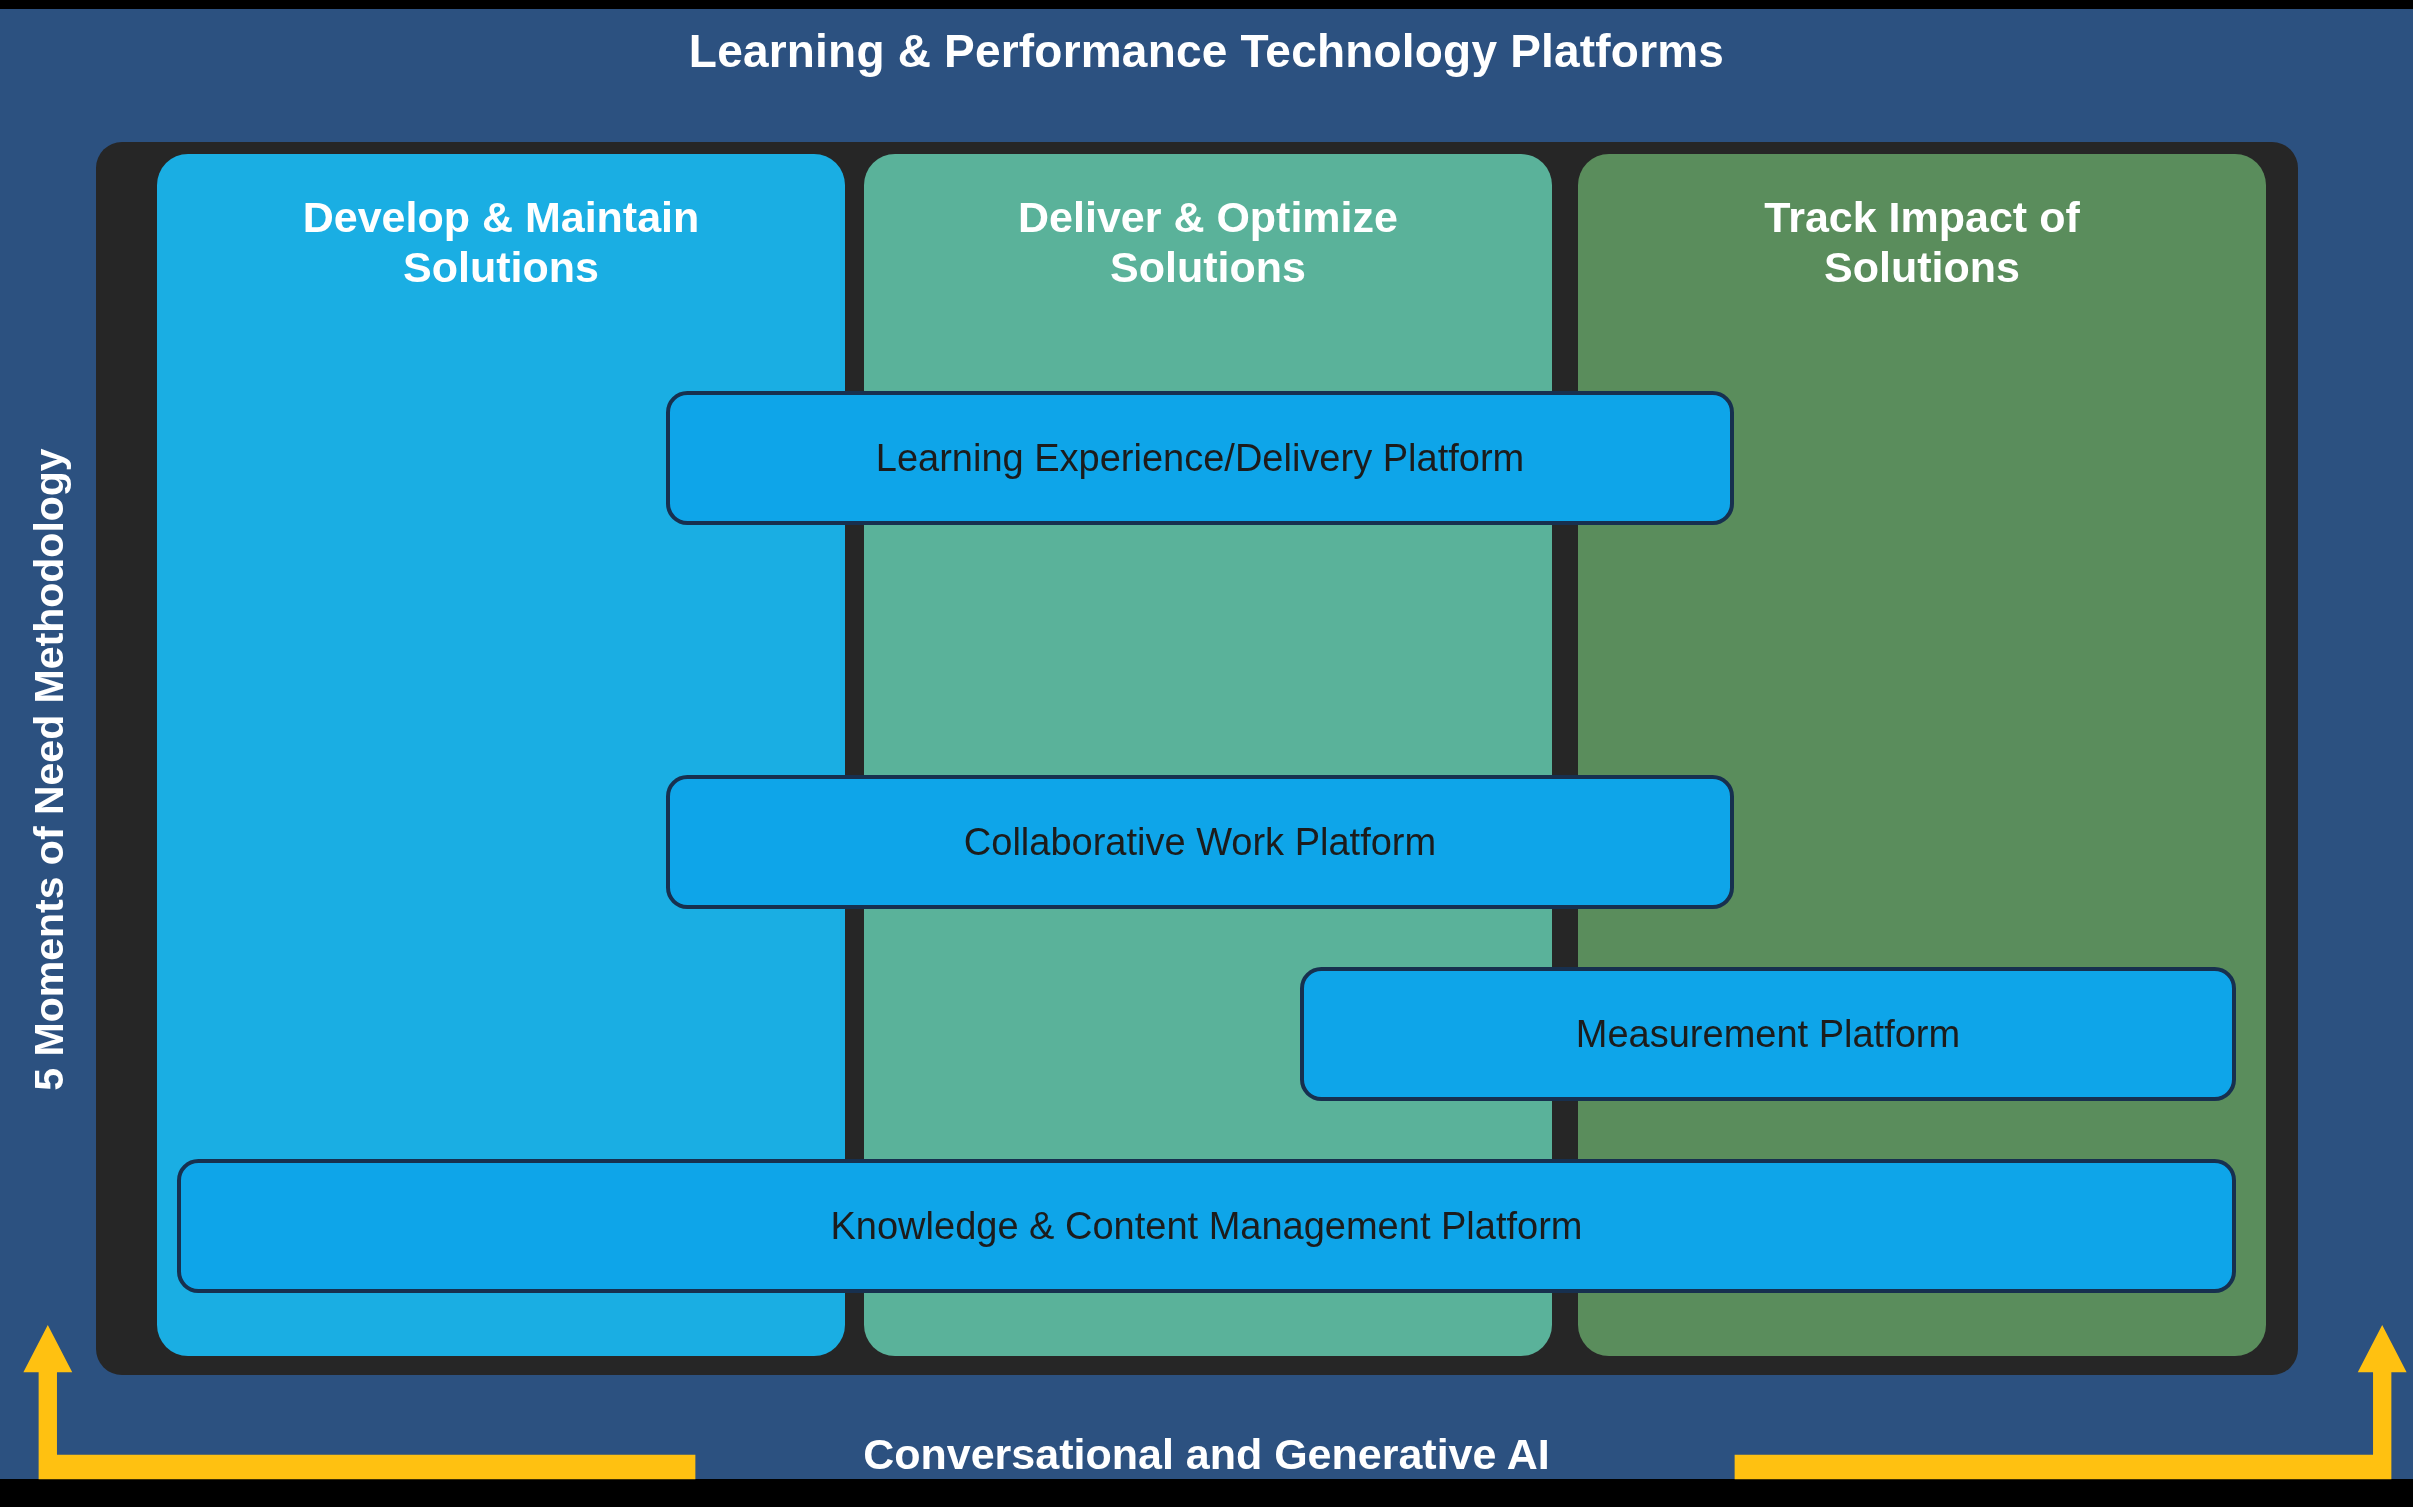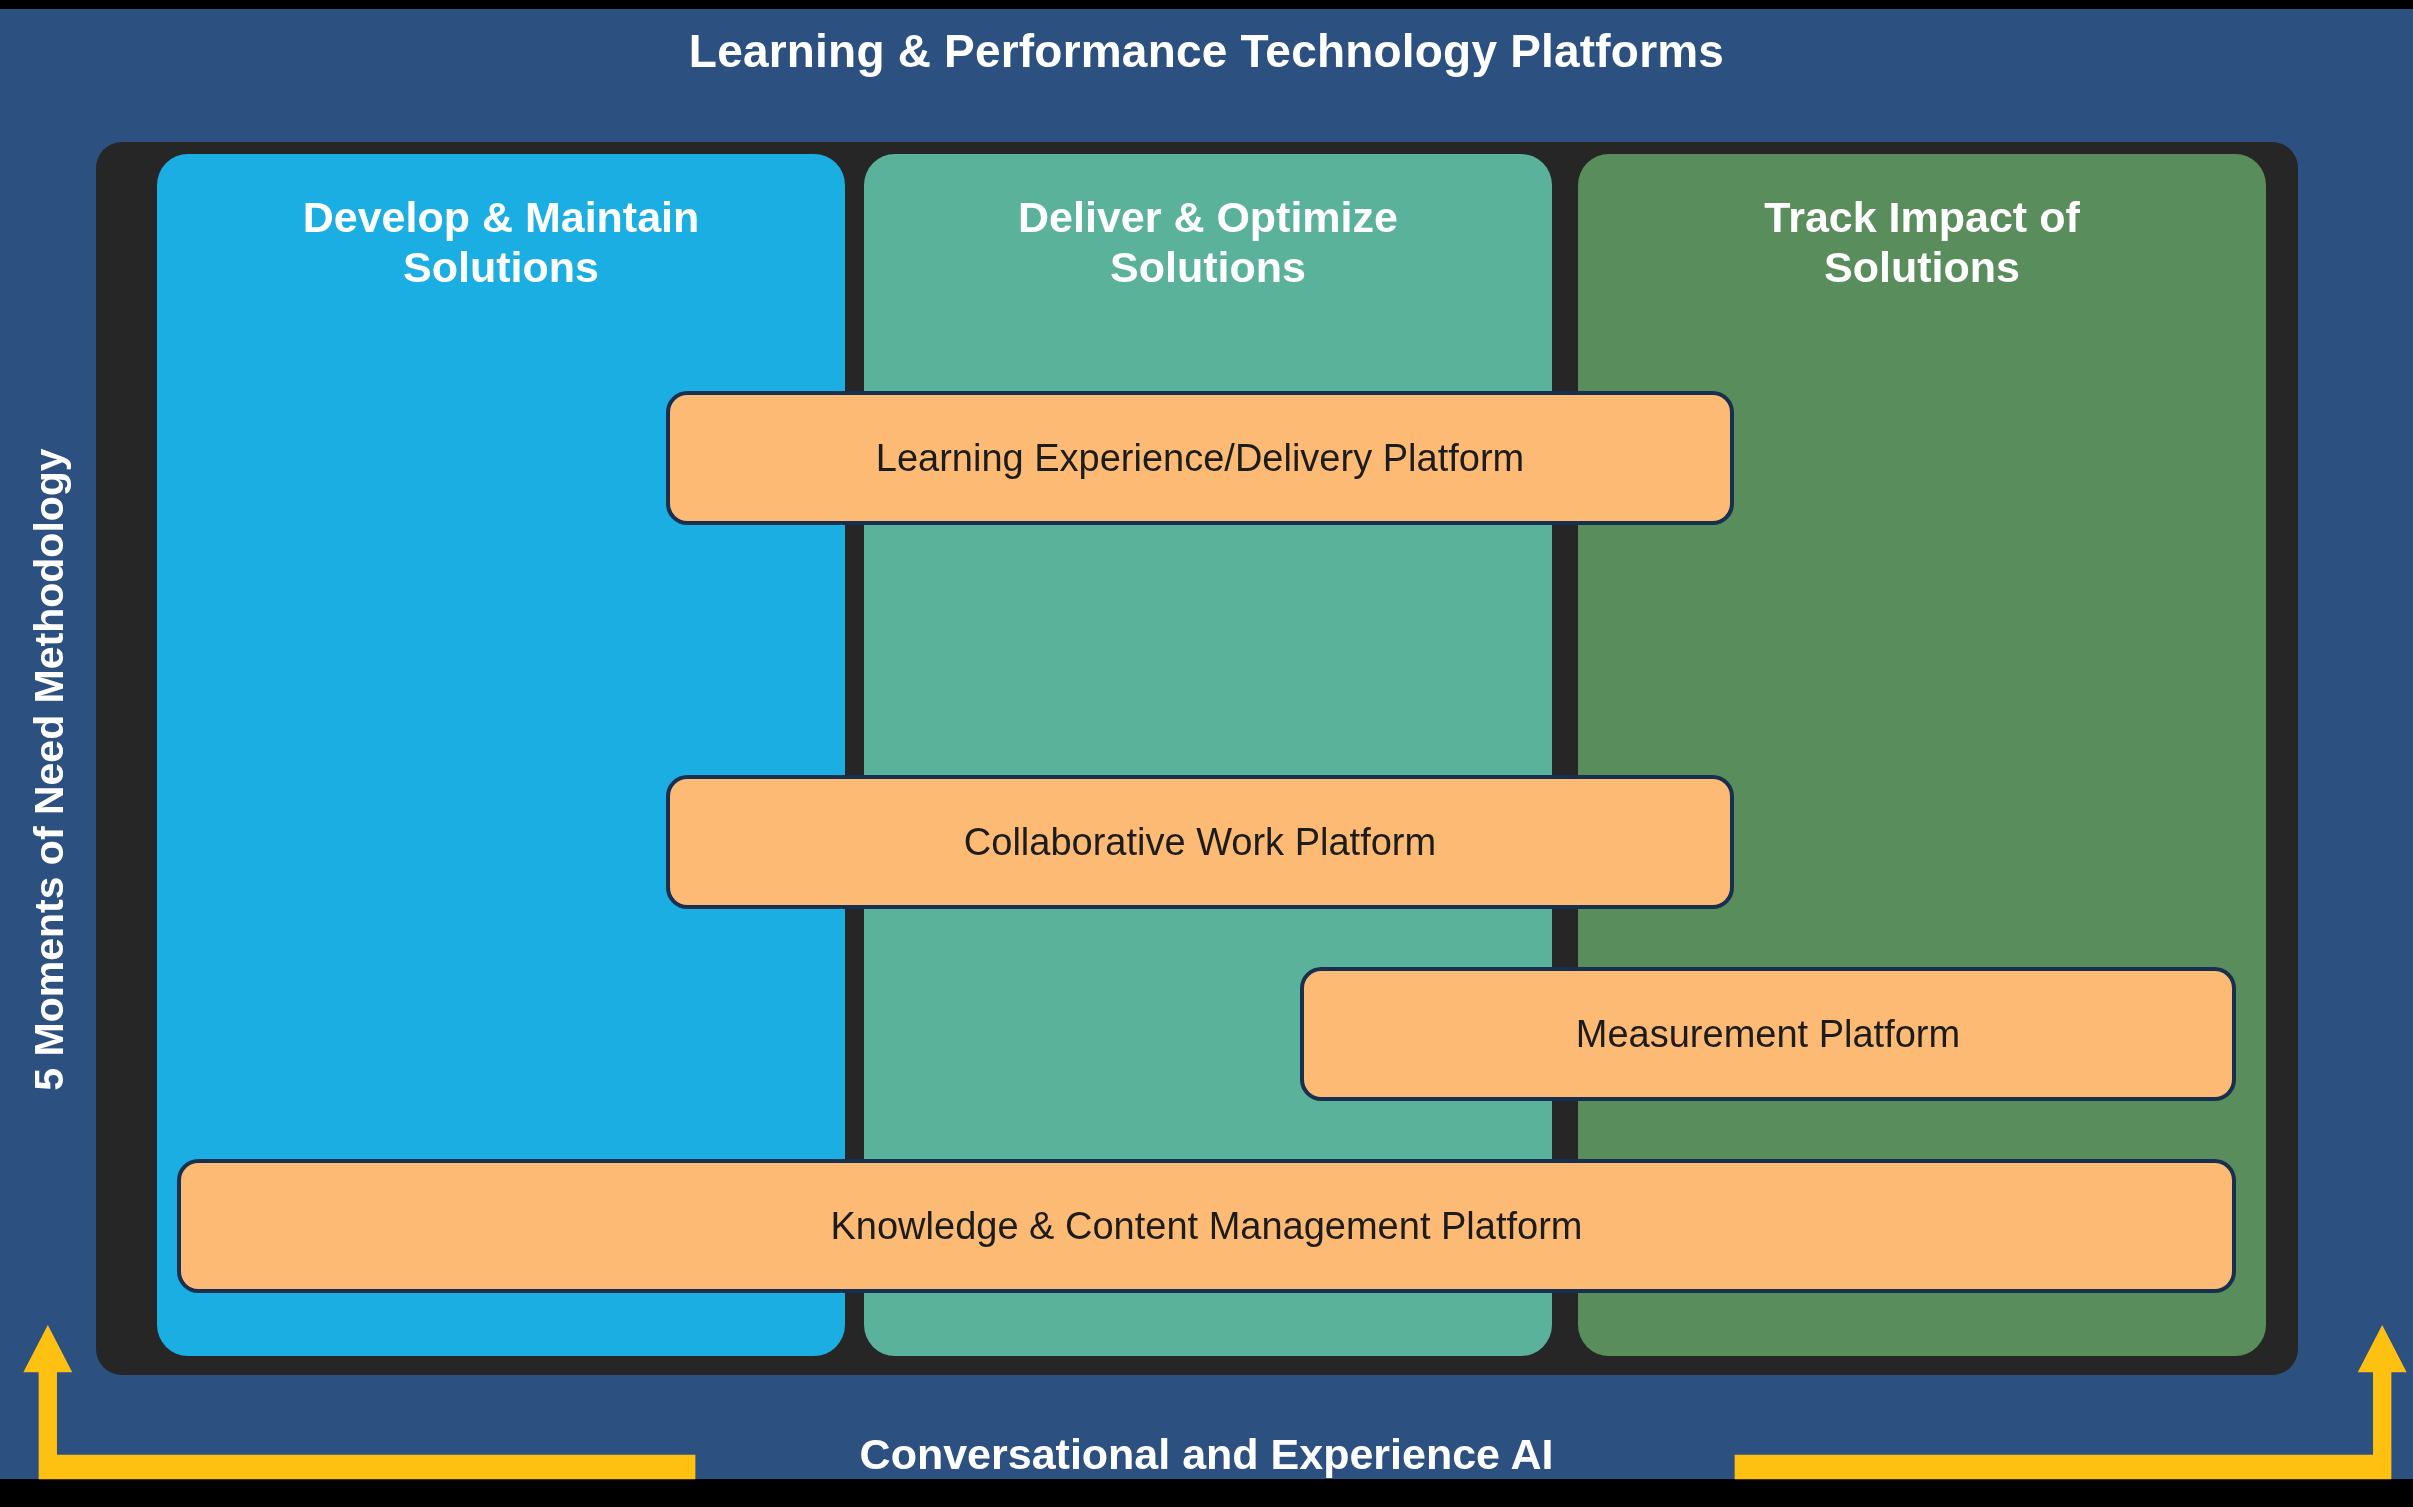--- a/index.html
+++ b/index.html
@@ -95,21 +95,21 @@
     font-size: 43px;
     font-weight: bold;
     line-height: 1.17;
     padding: 0 4px;
     box-sizing: border-box;
   }
 
   
   .platform-bar {
     position: absolute;
-    background: #fdba74;
+    background: #0ea5e9;
     border: 4.6px solid #17304f;
     border-radius: 21.4px;
     box-sizing: border-box;
     display: flex;
     align-items: center;
     justify-content: center;
     color: #1c1c1c;
     font-size: 38px;
     font-weight: normal;
     white-space: nowrap;
@@ -194,17 +194,17 @@
     </div>
 
     <svg class="arrow-svg" id="arrow-left" width="688" height="168" viewBox="0 0 900 220">
       <path d="M 880 170 L 880 202 L 20 202 L 20 62 L 0 62 L 32 0 L 64 62 L 44 62 L 44 170 Z" fill="#ffc111"></path>
     </svg>
 
     <svg class="arrow-svg" id="arrow-right" width="688" height="168" viewBox="0 0 900 220">
       <path d="M 20 170 L 20 202 L 880 202 L 880 62 L 900 62 L 868 0 L 836 62 L 856 62 L 856 170 Z" fill="#ffc111"></path>
     </svg>
 
-    <div id="bottom-caption">Conversational and Experience AI</div>
+    <div id="bottom-caption">Conversational and Generative AI</div>
 
   </div>
 </div>
 
 
 </body></html>

